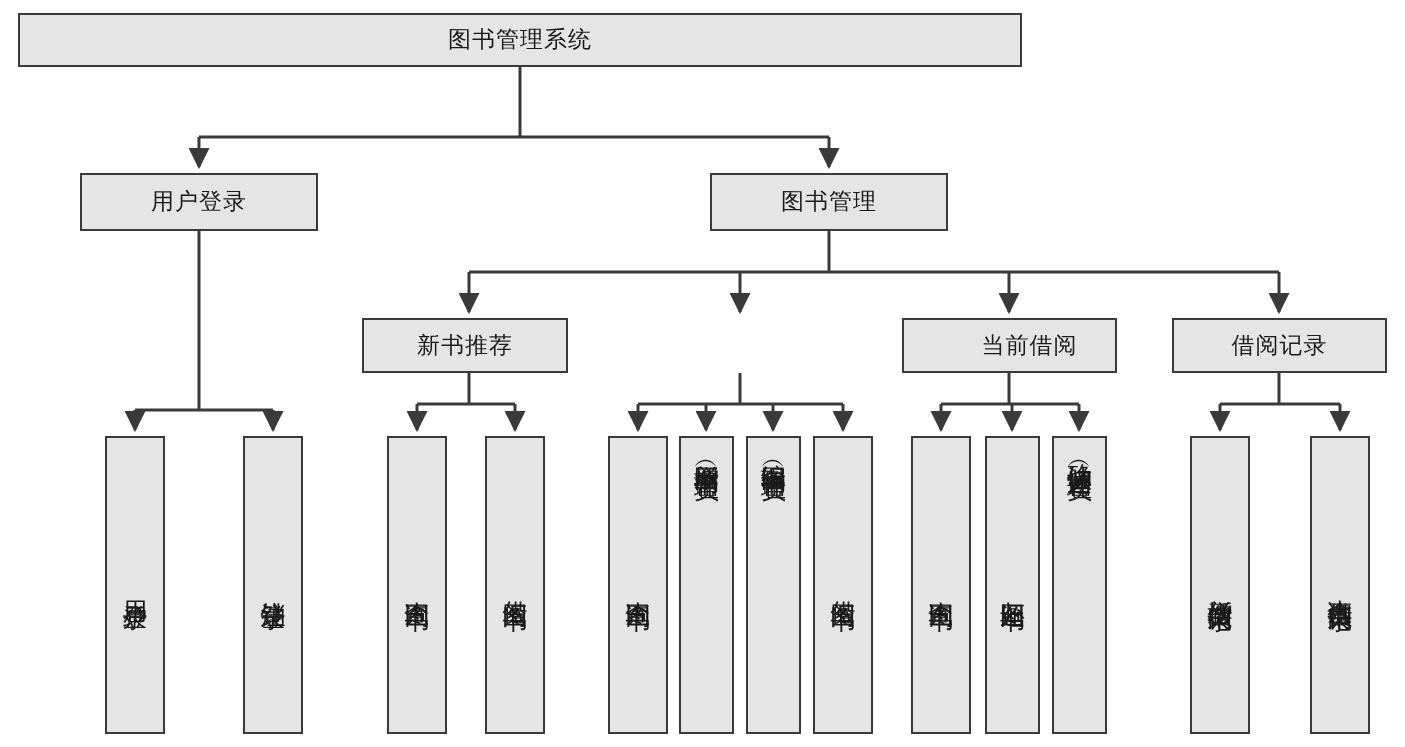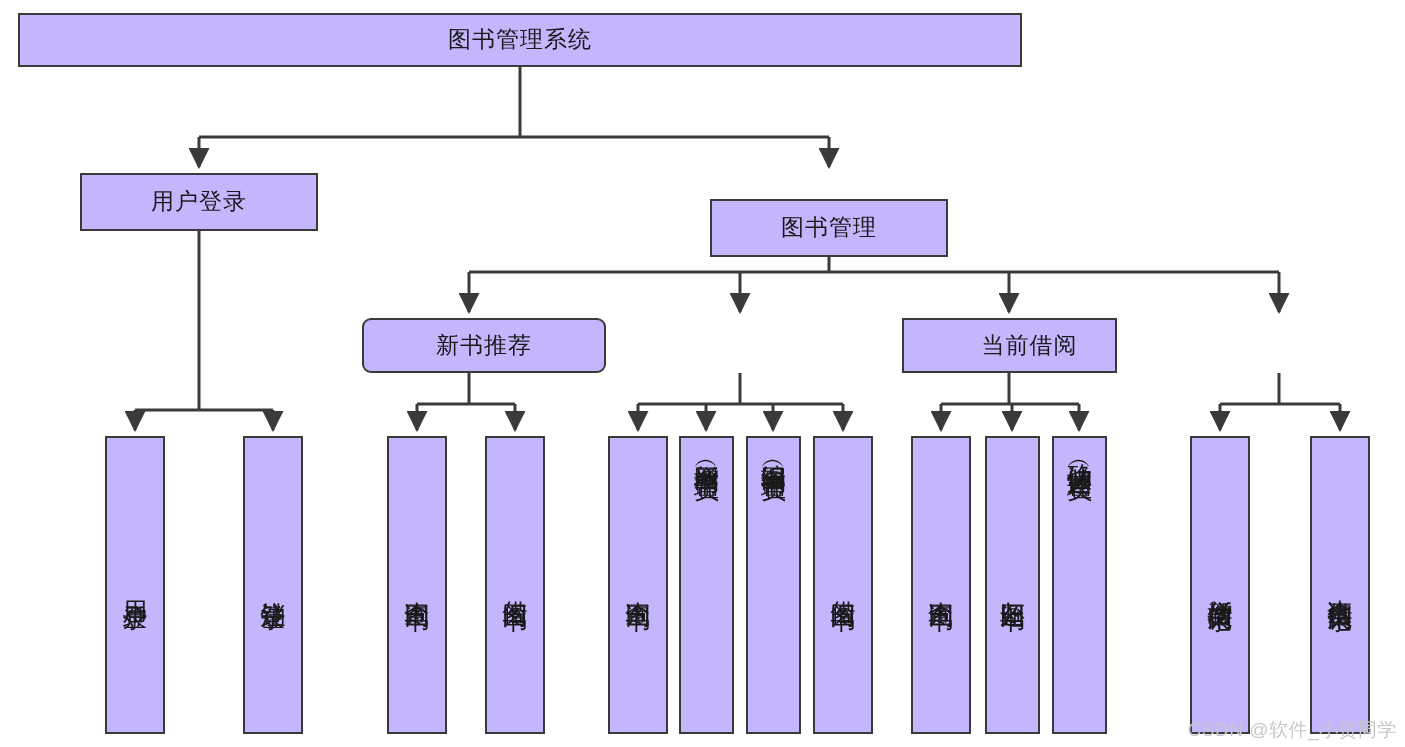--- a/index.html
+++ b/index.html
@@ -21,21 +21,21 @@
     position: absolute;
     left: 0;
     top: 0;
     width: 1405px;
     height: 747px;
   }
   .node {
     position: absolute;
     box-sizing: border-box;
     border: 2px solid #3a3a3a;
-    background: #c4b5fd;
+    background: #e5e5e5;
     display: flex;
     align-items: center;
     justify-content: center;
     color: #1a1a1a;
   }
   .node-label {
     display: block;
     text-align: center;
     line-height: 1.18;
     letter-spacing: 1px;
@@ -125,29 +125,32 @@
     </g>
   </svg>
 
   <div class="node horizontal" style="left:18px; top:13px; width:1004px; height:54px;">
     <span class="node-label">图书管理系统</span>
   </div>
 
   <div class="node horizontal" style="left:80px; top:173px; width:238px; height:58px;">
     <span class="node-label">用户登录</span>
   </div>
-  <div class="node horizontal" style="left:710px; top:173px; width:238px; height:58px;margin-top:26px;">
+  <div class="node horizontal" style="left:710px; top:173px; width:238px; height:58px;">
     <span class="node-label">图书管理</span>
   </div>
 
-  <div class="node horizontal" style="left:362px; top:318px; width:244px; height:55px;border-radius:9px;">
+  <div class="node horizontal" style="left:362px; top:318px; width:206px; height:55px;">
     <span class="node-label">新书推荐</span>
   </div>
   <div class="node horizontal" style="left:902px; top:318px; width:215px; height:55px;padding-left:40px;">
     <span class="node-label">当前借阅</span>
+  </div>
+  <div class="node horizontal" style="left:1172px; top:318px; width:215px; height:55px;">
+    <span class="node-label">借阅记录</span>
   </div>
 
   <div class="node vertical centered" style="left:105px; top:436px; width:60px; height:298px;">
     <span class="node-label">用户登录</span>
   </div>
   <div class="node vertical centered" style="left:243px; top:436px; width:60px; height:298px;">
     <span class="node-label">注销登录</span>
   </div>
   <div class="node vertical centered" style="left:387px; top:436px; width:60px; height:298px;">
     <span class="node-label">查询图书</span>
@@ -176,15 +179,14 @@
   <div class="node vertical" style="left:1052px; top:436px; width:55px; height:298px;">
     <span class="node-label">确认归还（管理员）</span>
   </div>
   <div class="node vertical centered" style="left:1190px; top:436px; width:60px; height:298px;">
     <span class="node-label">新增借阅记录</span>
   </div>
   <div class="node vertical centered" style="left:1310px; top:436px; width:60px; height:298px;">
     <span class="node-label">查询借阅记录</span>
   </div>
 
-  <div id="watermark">CSDN @软件_小贺同学</div>
 
 </div>
 
 </body></html>

